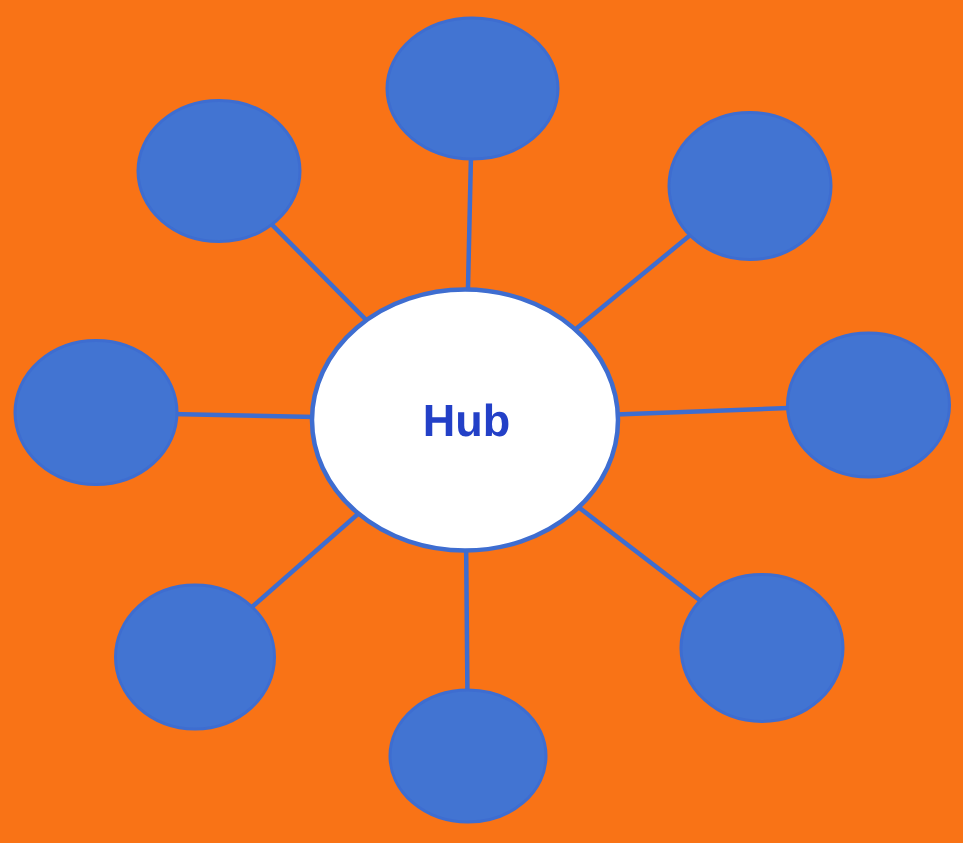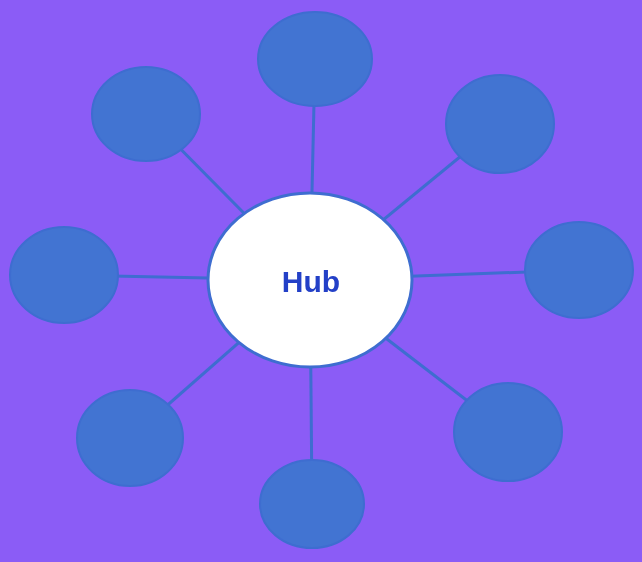--- a/index.html
+++ b/index.html
@@ -5,21 +5,21 @@
   html, body {
     margin: 0;
     padding: 0;
     background: #ffffff;
     font-family: "Liberation Sans", sans-serif;
   }
   .canvas {
     position: relative;
     width: 642px;
     height: 562px;
-    background: #8b5cf6;
+    background: #f97316;
     overflow: hidden;
   }
   svg {
     display: block;
     width: 642px;
     height: 562px;
   }
   .hub-label {
     font-family: "Liberation Sans", sans-serif;
     font-weight: bold;

